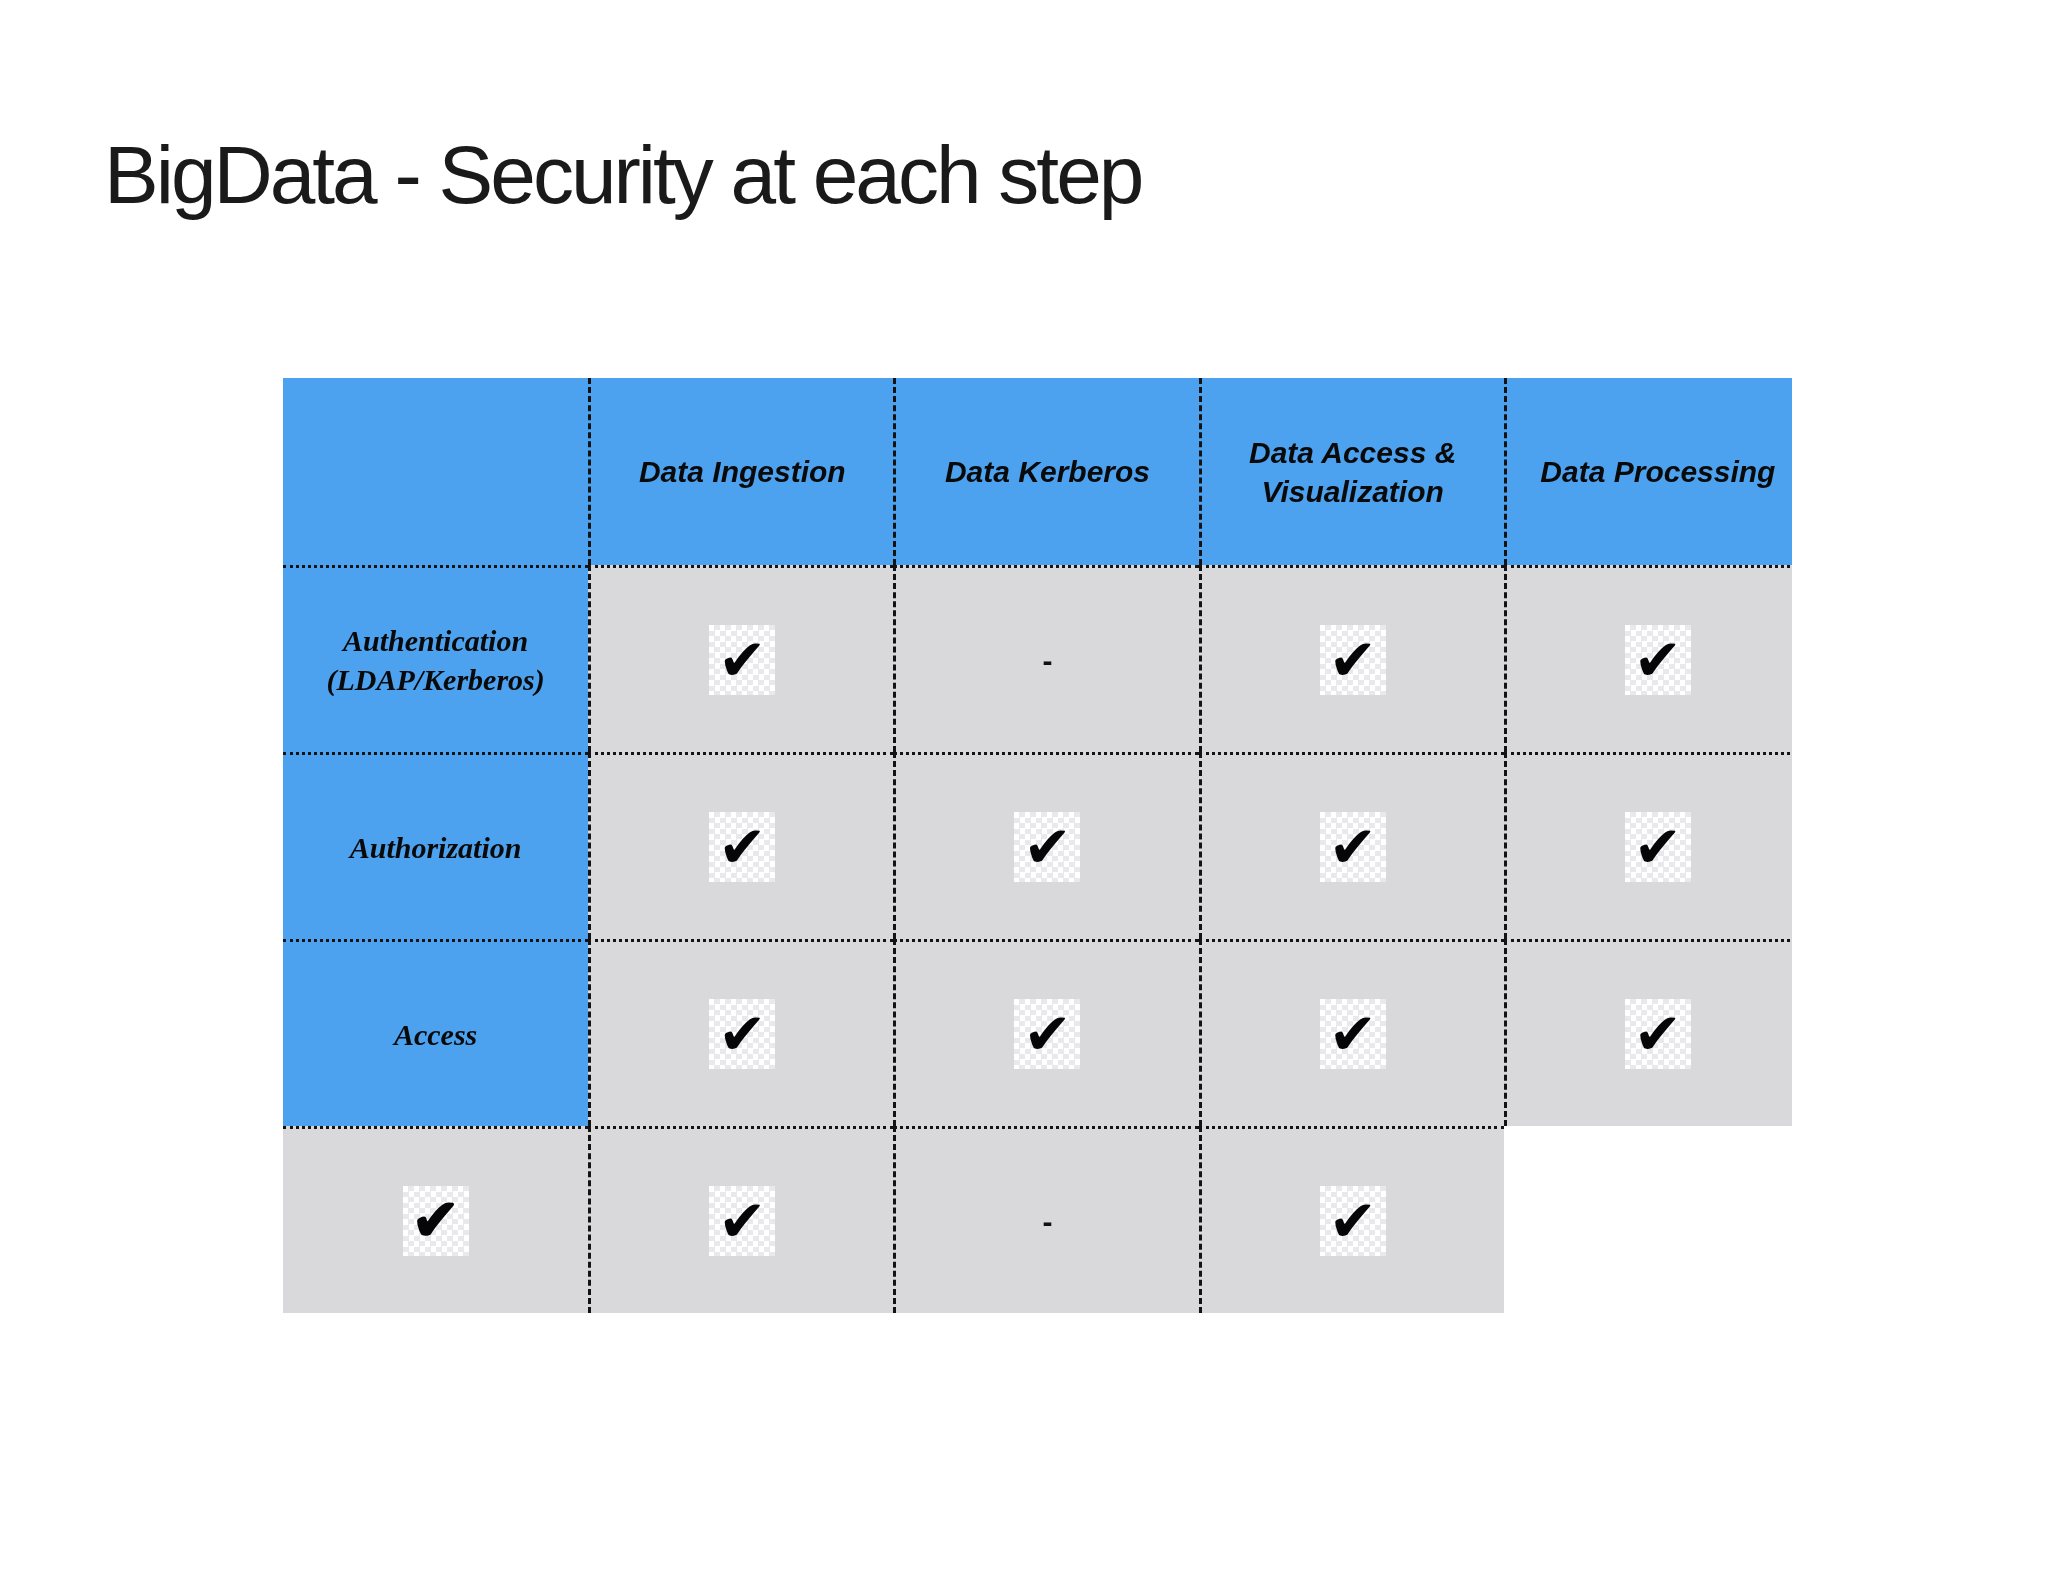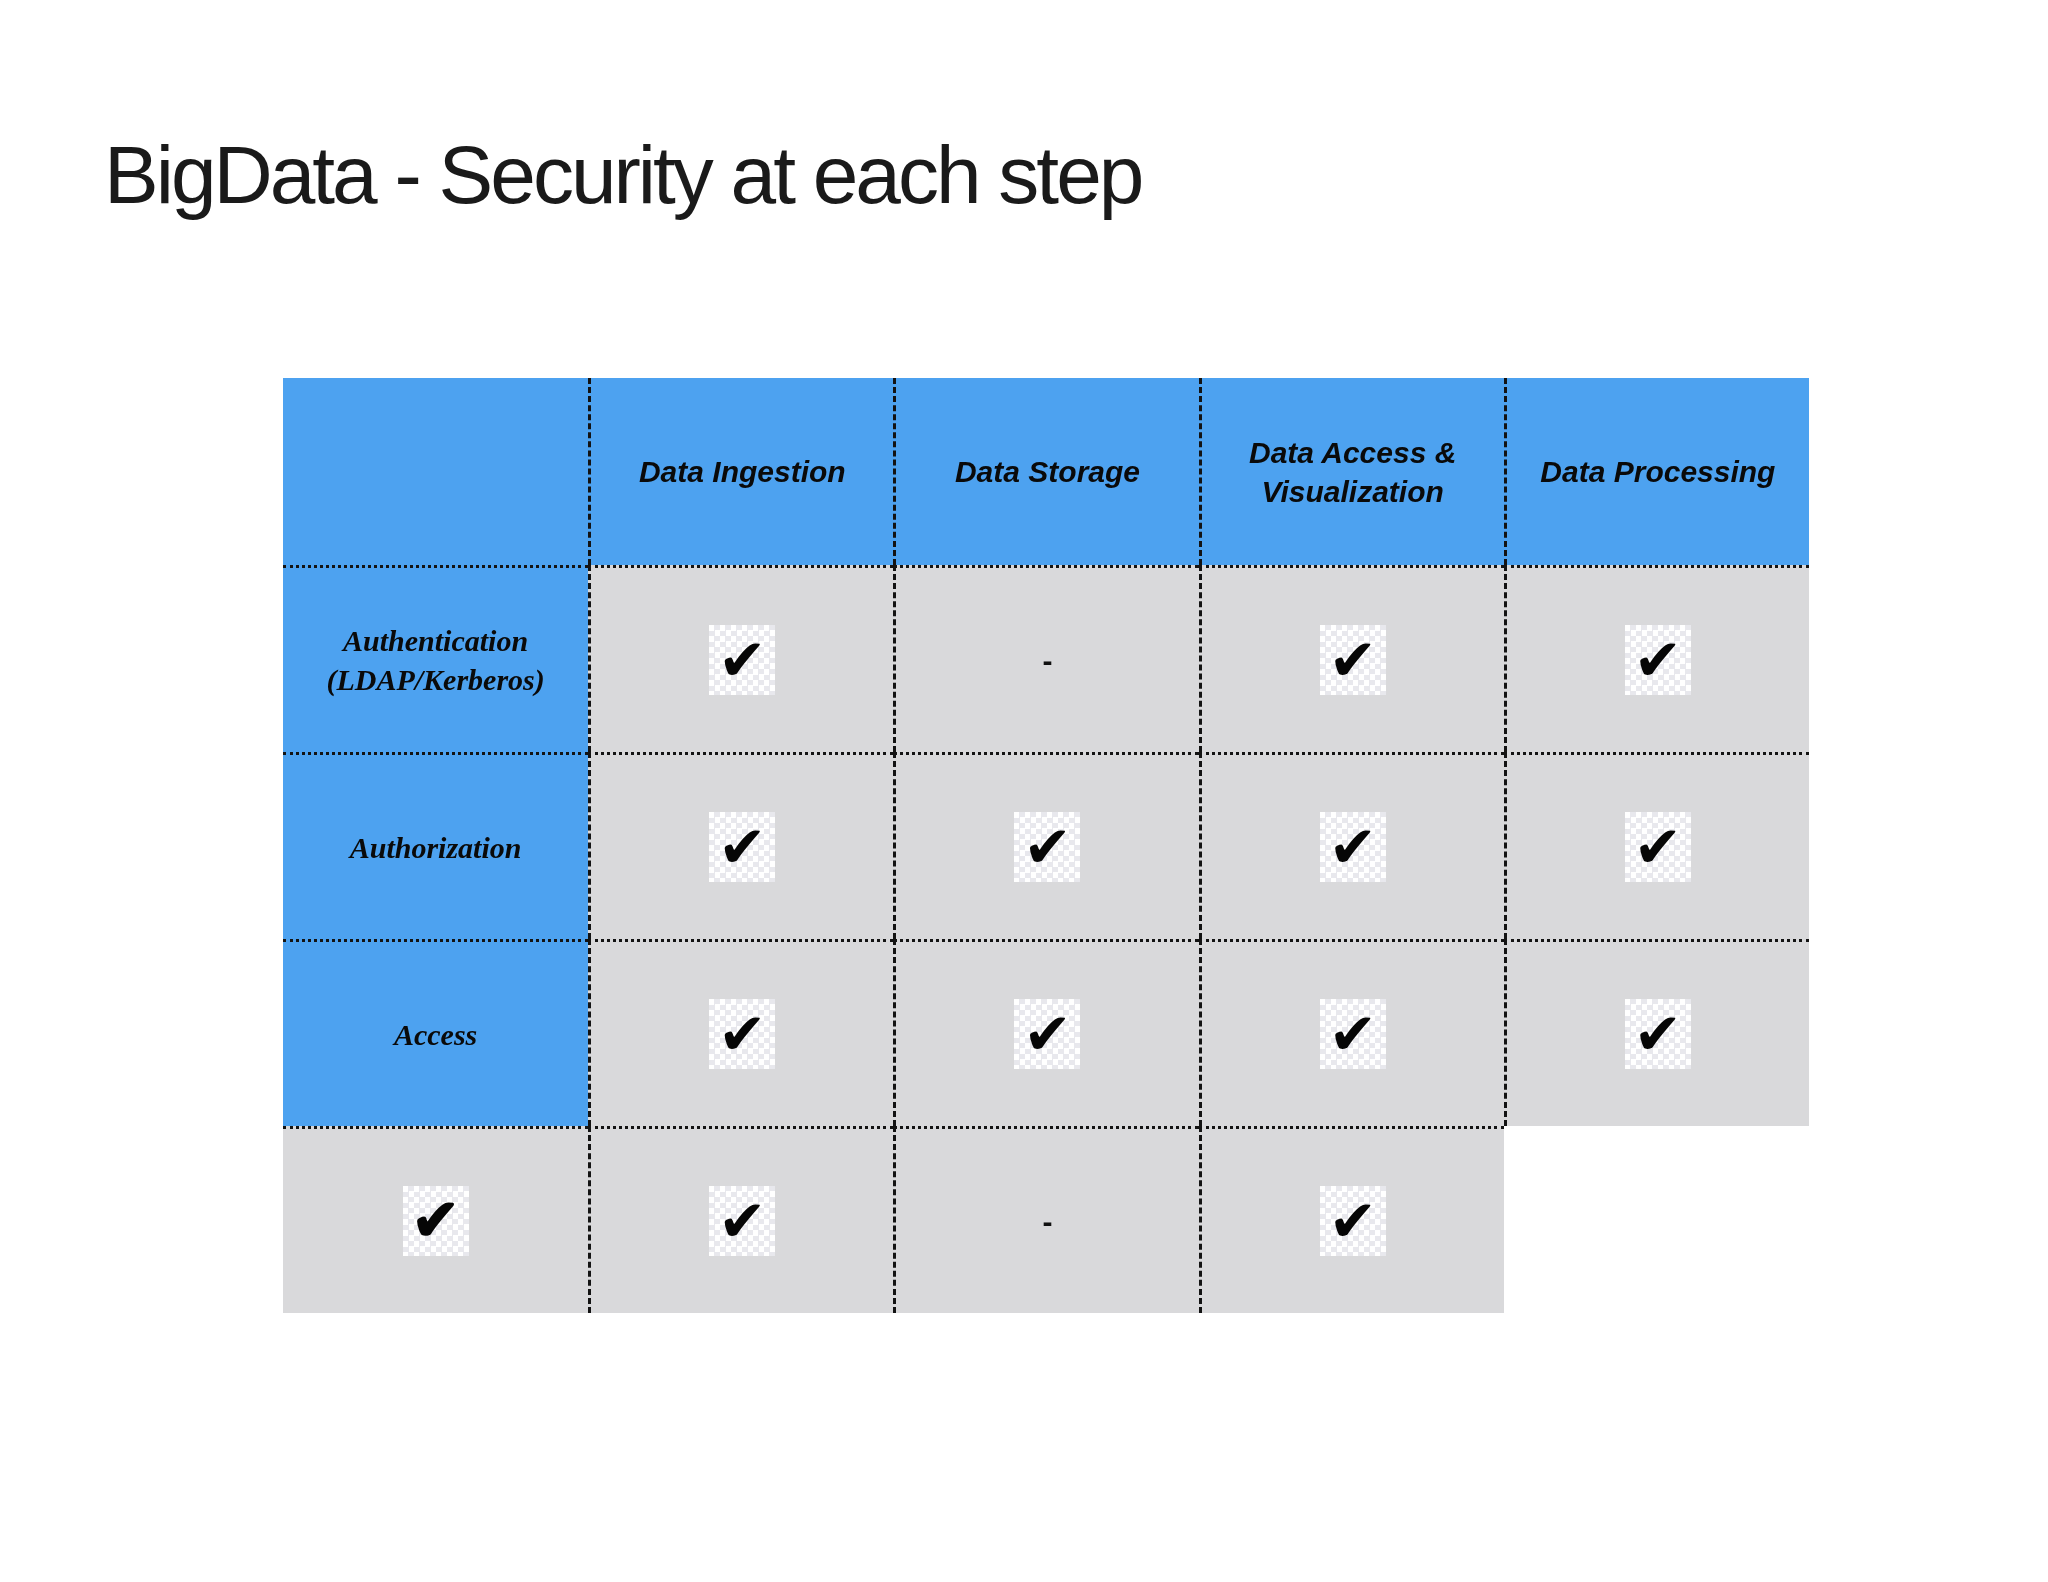--- a/index.html
+++ b/index.html
@@ -3,21 +3,21 @@
 <meta charset="utf-8">
 <style>
   html, body {
     margin: 0;
     padding: 0;
     background: #ffffff;
     font-family: "Liberation Sans", "DejaVu Sans", sans-serif;
   }
   .slide {
     position: relative;
-    width: 2048px;
+    width: 1792px;
     height: 1582px;
     background: #ffffff;
     overflow: hidden;
   }
   .title {
     position: absolute;
     left: 104px;
     top: 128px;
     margin: 0;
     font-size: 82px;
@@ -79,21 +79,21 @@
 </head>
 <body>
 
 <div class="slide">
   <h1 class="title">BigData - Security at each step</h1>
 
   <div class="matrix">
 
     <div class="head"></div>
     <div class="head">Data Ingestion</div>
-    <div class="head">Data Storage</div>
+    <div class="head">Data Kerberos</div>
     <div class="head">Data Access &amp;
 Visualization</div>
     <div class="head">Data Processing</div>
 
     <div class="rowlabel">Authentication
 (LDAP/Kerberos)</div>
     <div class="datacell"><span class="checkbox">✔</span></div>
     <div class="datacell"><span class="dashmark">-</span></div>
     <div class="datacell"><span class="checkbox">✔</span></div>
     <div class="datacell"><span class="checkbox">✔</span></div>

